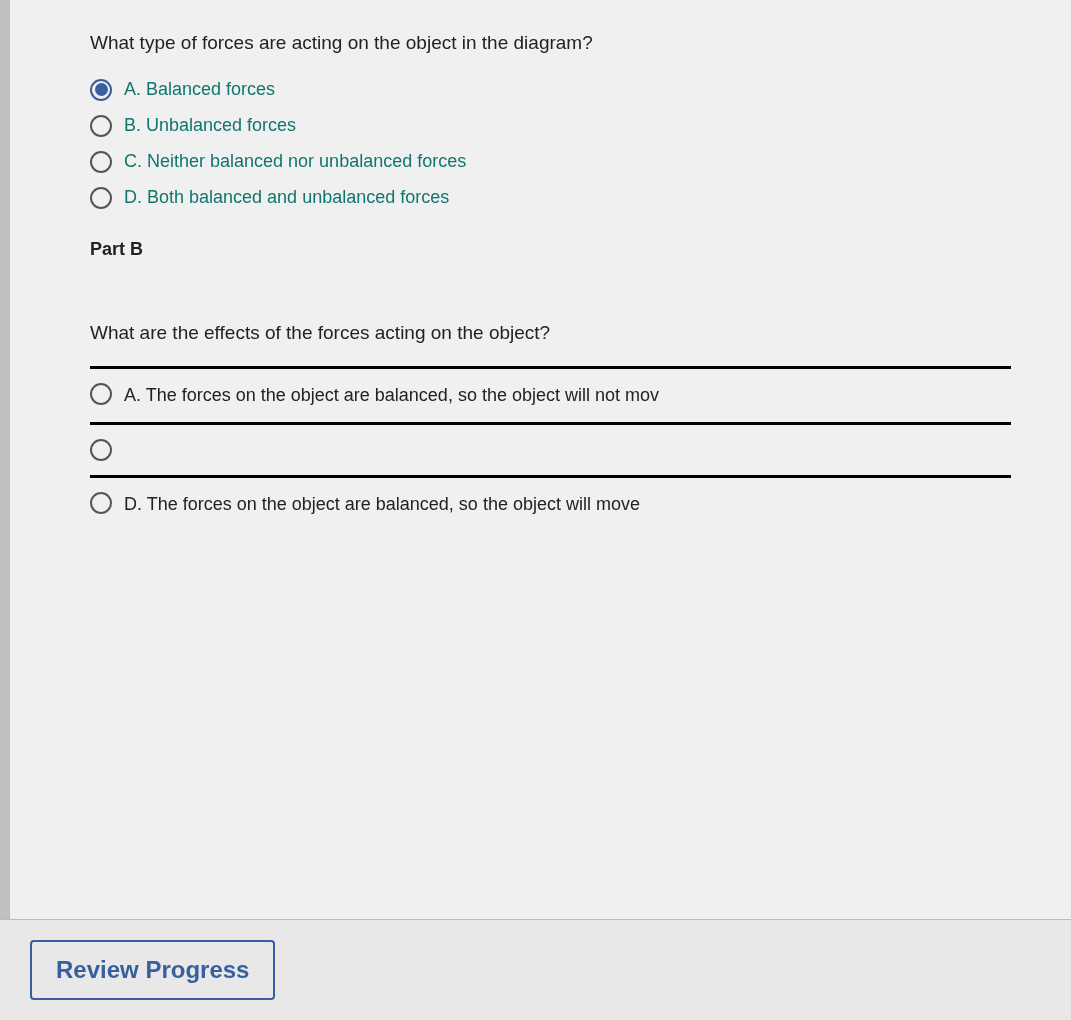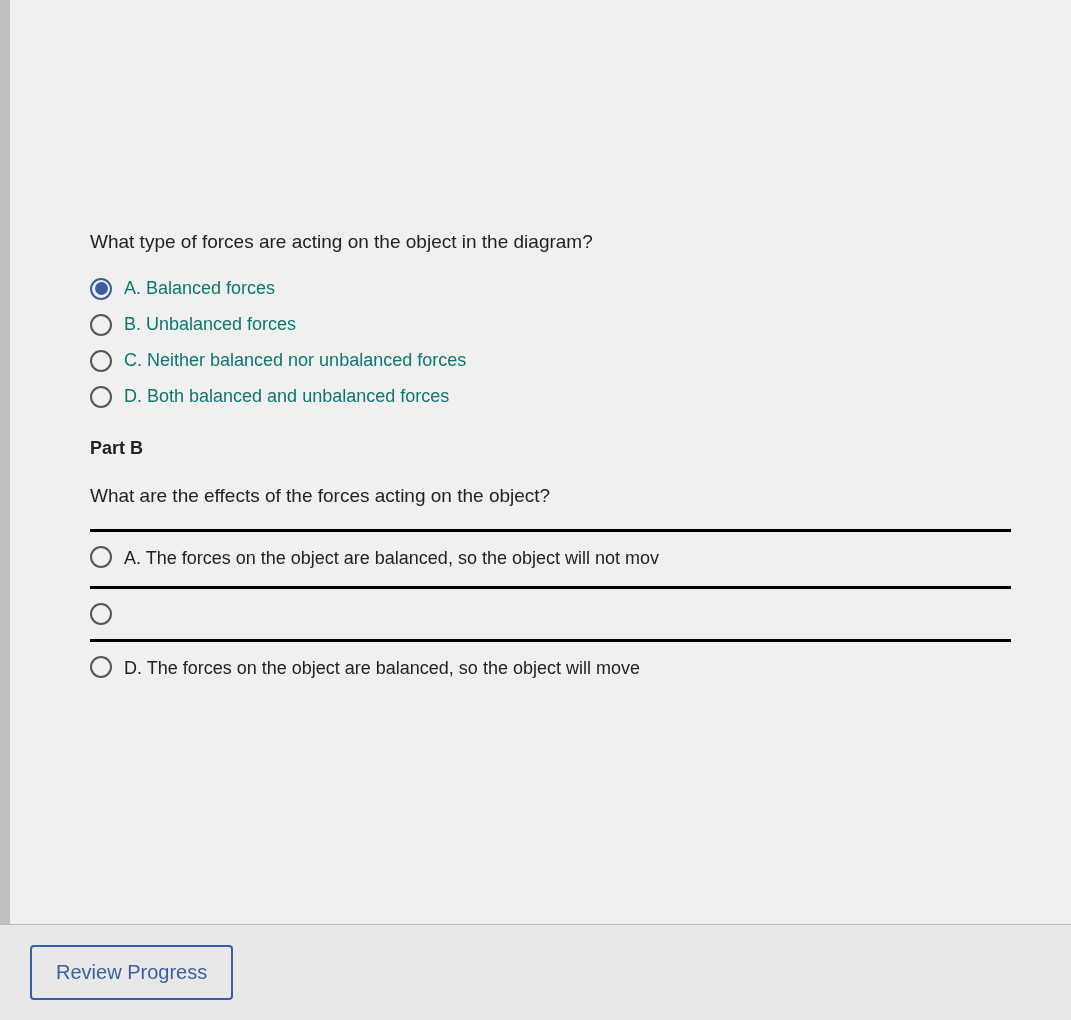--- a/index.html
+++ b/index.html
@@ -17,21 +17,20 @@
       flex-direction: column;
     }
 
     .main-content {
       flex: 1;
       background-color: #f0f0f0;
       padding: 30px 60px 30px 80px;
       display: flex;
       flex-direction: column;
       gap: 0;
-      justify-content: center;
     }
 
     .question-text {
       font-size: 19px;
       color: #222;
       margin-bottom: 22px;
       line-height: 1.4;
     }
 
     .options-list {
@@ -86,20 +85,21 @@
       display: flex;
       flex-direction: column;
       gap: 0;
     }
 
     .part-b-question {
       font-size: 19px;
       color: #222;
       margin-bottom: 20px;
       line-height: 1.4;
+      margin-top: 36px;
     }
 
     .part-b-options {
       list-style: none;
       display: flex;
       flex-direction: column;
       gap: 0;
     }
 
     .part-b-option-item {
@@ -123,22 +123,22 @@
       border-top: 1px solid #bbb;
       padding: 20px 30px;
       display: flex;
       align-items: center;
     }
 
     .review-progress-btn {
       border: 2px solid #3a5fa0;
       background: transparent;
       color: #3a5fa0;
-      font-size: 20px;
-      font-weight: 400;
+      font-size: 24px;
+      font-weight: 700;
       padding: 14px 24px;
       cursor: pointer;
       border-radius: 4px;
       min-width: 200px;
     }
 
     .left-bar {
       width: 10px;
       background: #c0c0c0;
       min-height: 850px;

